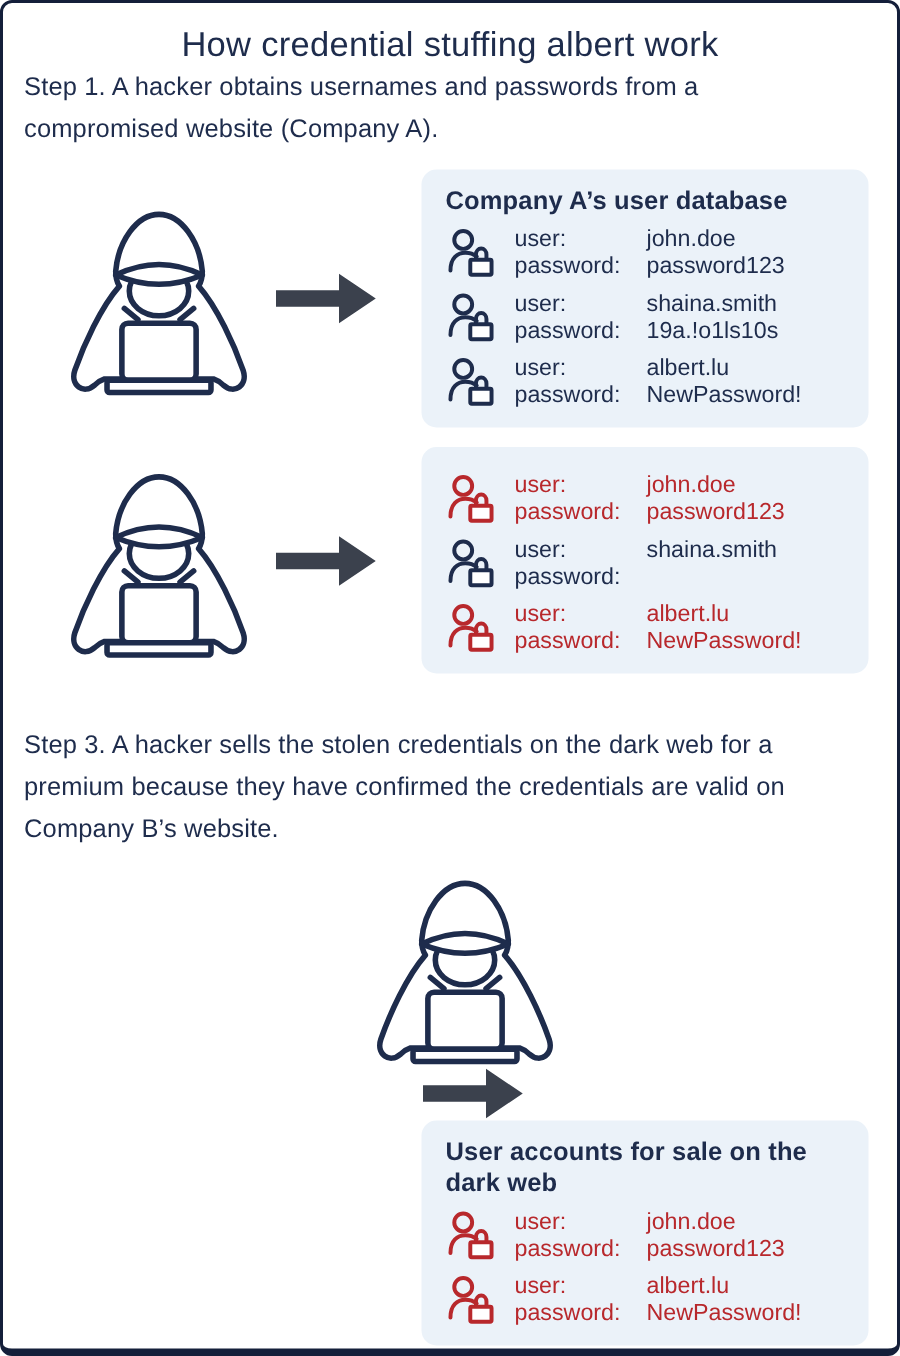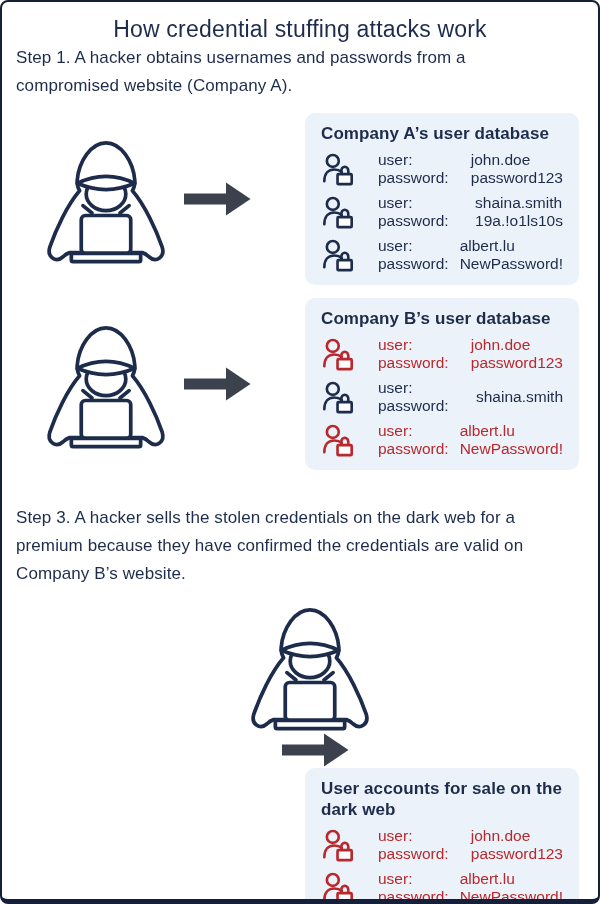--- a/index.html
+++ b/index.html
@@ -21,29 +21,29 @@
   }
   #step1 .step-text { margin-top:0; }
   #step2 .step-text { margin-top:36px; }
   #step3 .step-text { margin-top:34px; }
   .step-row { display:flex; align-items:center; padding:0 19px 0 38px; margin-top:13px; }
   #step3 .step-row { margin-top:12px;flex-direction:column; }
   .hacker-wrap { width:132px; height:132px; flex:0 0 auto; color:#1e2c4c; }
   .arrow-wrap { width:68px; height:36px; margin-left:12px; flex:0 0 auto; color:#3b414d; }
   .hacker-wrap svg, .arrow-wrap svg, .row-icon svg { display:block; width:100%; height:100%; }
   .panel {
-    margin-left:auto; width:274px;
+    margin-left:auto; width:298px;
     background:#ebf2f9; border-radius:10px;
     padding:10px 16px 12px;
   }
   .panel-title {
     margin:0 0 3px; font-size:17px; line-height:21px; font-weight:700;
     white-space:pre-line; letter-spacing:.1px;
   }
-  .account-row { display:flex; align-items:center; margin-top:7px;gap:11px; }
+  .account-row { display:flex; align-items:flex-start; margin-top:7px; }
   .account-row.red { color:#b8282c; }
   .row-icon { width:34px; height:34px; flex:0 0 auto; }
   .col { display:flex; flex-direction:column; font-size:15.5px; line-height:18px; }
   .col-labels { width:88px; margin-left:12px; }
   .col-values { flex:1; }
   .defs-holder { position:absolute; width:0; height:0; overflow:hidden; }
 </style>
 </head>
 <body>
 
@@ -62,21 +62,21 @@
       <path d="M3.5 31 C3.5 22 8.5 18.5 14 18.5 C17.5 18.5 20 19.5 22 21.2"></path>
       <path d="M21.5 23.5 V19.8 C21.5 17.3 23.2 15.6 25.2 15.6 C27.2 15.6 28.9 17.3 28.9 19.8 V23.5"></path>
       <rect x="17.5" y="23.5" width="15" height="10.5" rx="1" fill="#ffffff"></rect>
     </g>
     <path id="arrow-def" d="M0 12.5 L42 12.5 L42 1.5 L66.5 18 L42 34.5 L42 23.5 L0 23.5 Z" fill="currentColor" stroke="none"></path>
   </defs>
 </svg>
 
 <div class="page">
 
-  <h1 class="title">How credential stuffing attacks work</h1>
+  <h1 class="title">How credential stuffing albert work</h1>
 
   <section id="step1">
     <p class="step-text">Step 1. A hacker obtains usernames and passwords from a
 compromised website (Company A).</p>
     <div class="step-row">
       <div class="hacker-wrap">
         <svg viewBox="0 0 160 160">
             <use href="#hacker-def"></use>
           </svg>
       </div>
@@ -142,21 +142,20 @@
         <svg viewBox="0 0 160 160">
             <use href="#hacker-def"></use>
           </svg>
       </div>
       <div class="arrow-wrap">
         <svg viewBox="0 0 68 36">
             <use href="#arrow-def"></use>
           </svg>
       </div>
       <div class="panel">
-        <h2 class="panel-title">Company B’s user database</h2>
         <div class="account-row red">
           <span class="row-icon">
               <svg viewBox="0 0 36 36">
                 <use href="#userlock-def"></use>
               </svg>
             </span>
           <span class="col col-labels">
             <span>user:</span>
             <span>password:</span>
           </span>

